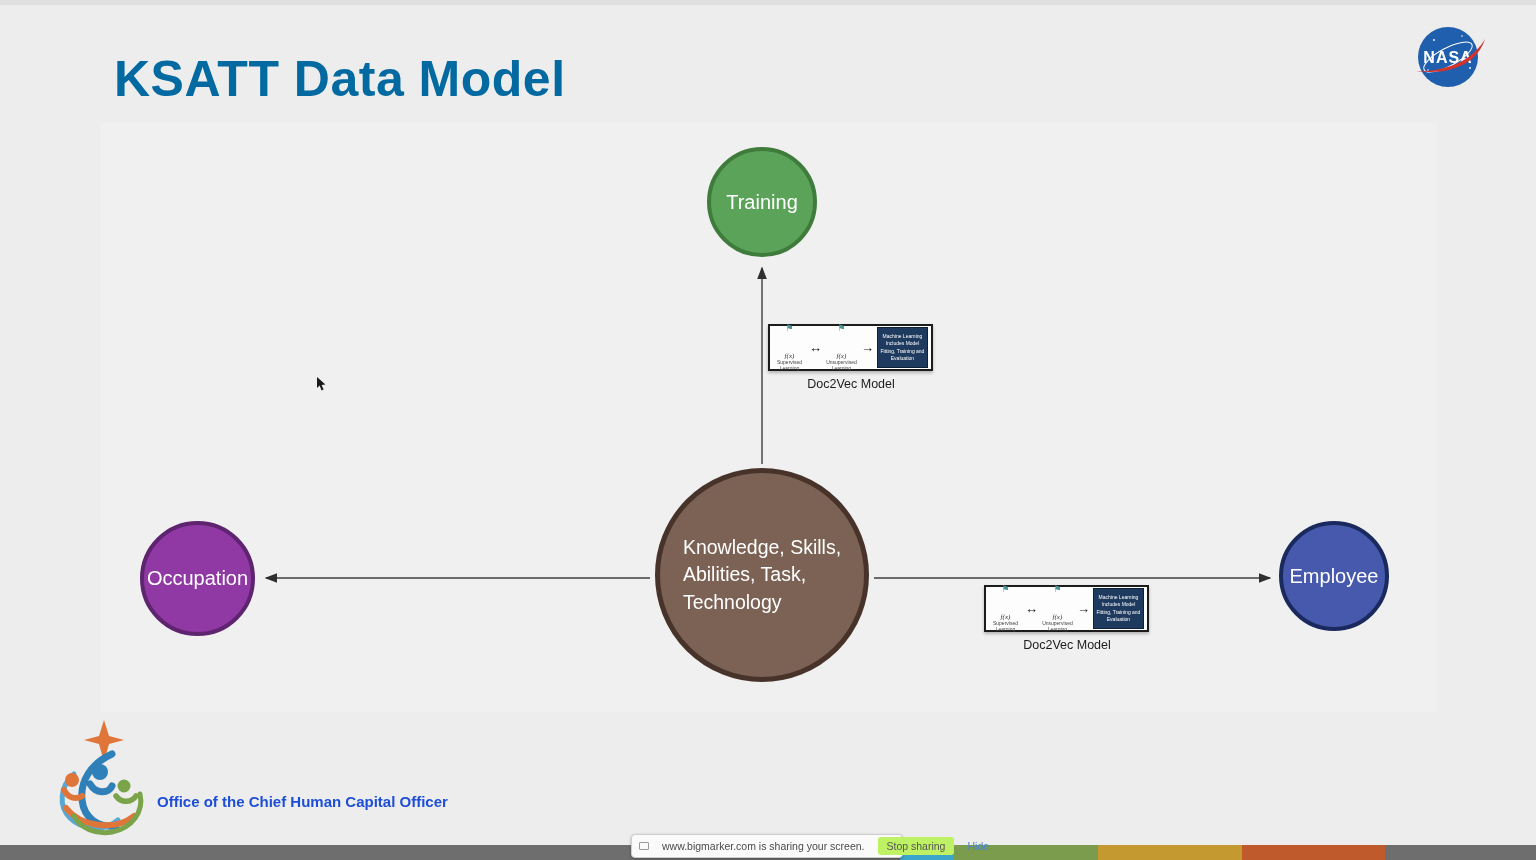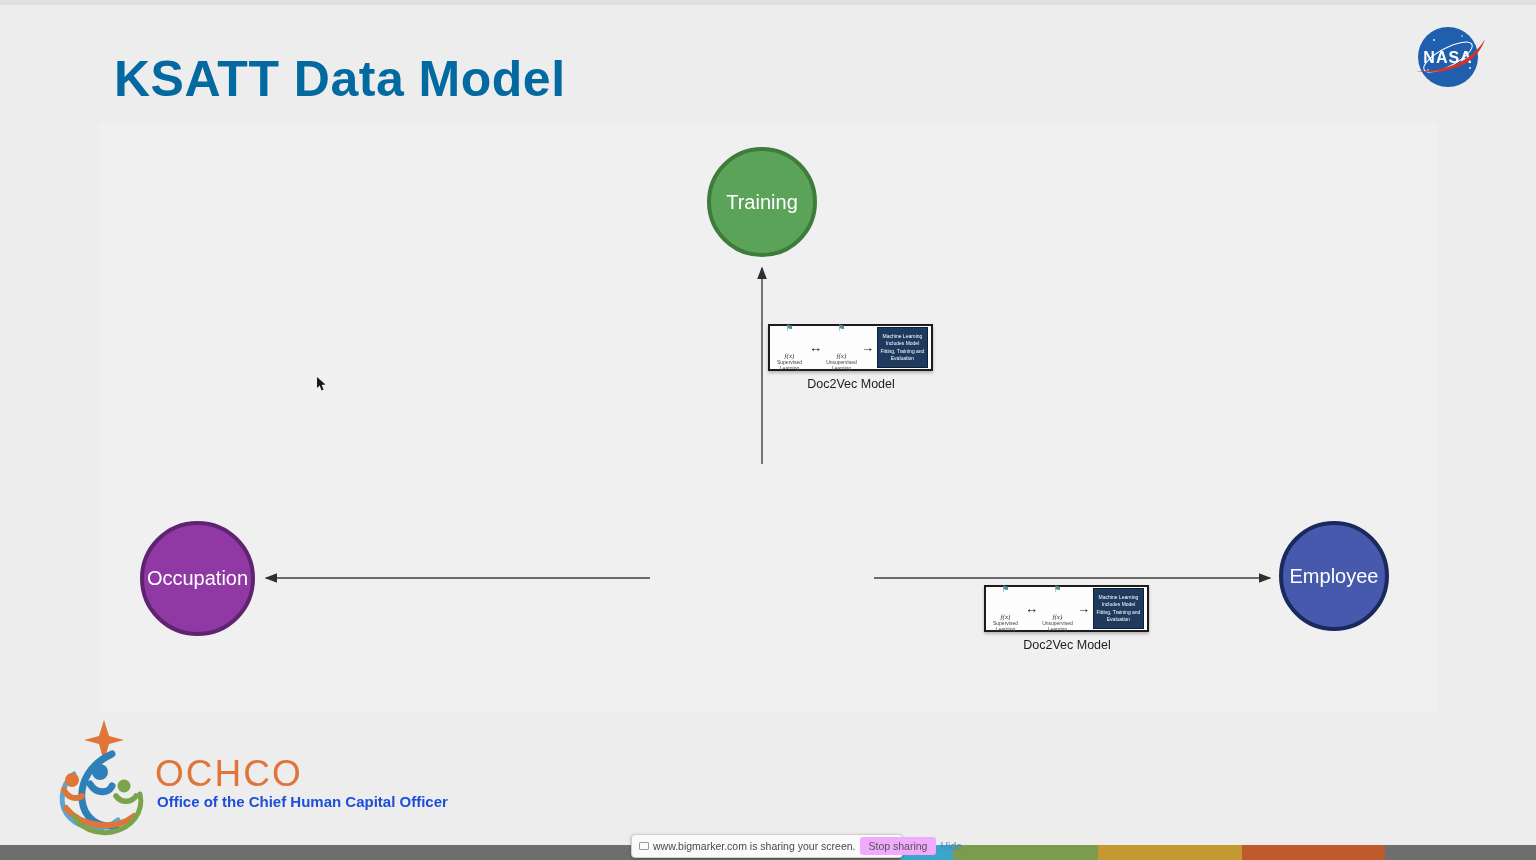--- a/index.html
+++ b/index.html
@@ -48,24 +48,24 @@
 
   
   .bottom-bar { position:absolute; left:0; top:845px; width:1536px; height:15px; background:#6e6e6e; z-index:4; }
   .stripe { position:absolute; top:845px; height:15px; z-index:5; }
   .stripe-cyan  { left:900px;  width:53px;  background:#3ba6c9; }
   .stripe-green { left:953px;  width:145px; background:#7b9c4c; }
   .stripe-gold  { left:1098px; width:144px; background:#c49a30; }
   .stripe-orange{ left:1242px; width:143px; background:#bf5a2d; }
 
   
-  .share-popup { position:absolute; left:631px; top:834px; width:272px; height:24px; background:#fafafa; border:1px solid #cfcfcf; border-radius:4px; box-shadow:0 1px 3px rgba(0,0,0,.3); display:flex; align-items:center; padding:0 7px; gap:4px; z-index:6; }
+  .share-popup { position:absolute; left:631px; top:834px; width:272px; height:24px; background:#fafafa; border:1px solid #cfcfcf; border-radius:4px; box-shadow:0 1px 3px rgba(0,0,0,.3); display:flex; align-items:center; padding:0 7px; gap:13px; z-index:6; }
   .share-icon { width:10px; height:8px; border:1px solid #9a9a9a; border-radius:1px; flex:0 0 auto; }
   .share-msg { font-size:10.5px; color:#4a4a4a; white-space:nowrap; }
-  .share-stop { font-size:10.5px; color:#555; background:#f0abfc; border:none; border-radius:3px; padding:3px 9px; white-space:nowrap; cursor:pointer; }
+  .share-stop { font-size:10.5px; color:#555; background:#bef264; border:none; border-radius:3px; padding:3px 9px; white-space:nowrap; cursor:pointer; }
   .share-hide { font-size:10.5px; color:#4b86c8; background:none; border:none; white-space:nowrap; cursor:pointer; }
 </style>
 </head>
 <body>
 
 <div class="stage">
   <div class="top-edge"></div>
   <div class="panel"></div>
 
   <h1 class="slide-title">KSATT Data Model</h1>
@@ -85,20 +85,27 @@
     <defs>
       <marker id="ah" markerWidth="10" markerHeight="8" refX="8" refY="3.5" orient="auto">
         <path d="M0,0 L9,3.5 L0,7 Z" fill="#2f2f2f"></path>
       </marker>
     </defs>
     <line x1="762" y1="464" x2="762" y2="268" stroke="#3f3f3f" stroke-width="1.4" marker-end="url(#ah)"></line>
     <line x1="650" y1="578" x2="266" y2="578" stroke="#3f3f3f" stroke-width="1.4" marker-end="url(#ah)"></line>
     <line x1="874" y1="578" x2="1270" y2="578" stroke="#3f3f3f" stroke-width="1.4" marker-end="url(#ah)"></line>
   </svg>
 
+  <div class="node node-center">
+    <div>
+      <span>Knowledge, Skills,</span>
+      <span>Abilities, Task,</span>
+      <span>Technology</span>
+    </div>
+  </div>
   <div class="node node-training">
     <span>Training</span>
   </div>
   <div class="node node-occupation">
     <span>Occupation</span>
   </div>
   <div class="node node-employee">
     <span>Employee</span>
   </div>
 
@@ -150,21 +157,20 @@
     <path d="M 22,58 C 8,70 6,90 18,102 C 30,114 52,116 66,104" fill="none" stroke="#58a7d4" stroke-width="5" stroke-linecap="round"></path>
     <path d="M 14,92 C 28,110 62,116 82,100" fill="none" stroke="#e0753a" stroke-width="6" stroke-linecap="round"></path>
     <path d="M 88,78 C 92,96 80,112 60,116 C 44,119 28,112 22,100" fill="none" stroke="#7aa34a" stroke-width="5" stroke-linecap="round"></path>
     <circle cx="20" cy="64" r="7" fill="#e0753a"></circle>
     <path d="M 12,74 C 16,82 24,84 30,80" fill="none" stroke="#e0753a" stroke-width="6" stroke-linecap="round"></path>
     <circle cx="48" cy="56" r="8" fill="#2f7fb8"></circle>
     <path d="M 38,68 C 44,78 56,78 60,70" fill="none" stroke="#2f7fb8" stroke-width="7" stroke-linecap="round"></path>
     <circle cx="72" cy="70" r="6.5" fill="#7aa34a"></circle>
     <path d="M 64,80 C 70,88 80,86 84,80" fill="none" stroke="#7aa34a" stroke-width="5.5" stroke-linecap="round"></path>
   </svg>
-  <div class="ochco-acronym">OCHCO</div>
   <div class="ochco-subtitle">Office of the Chief Human Capital Officer</div>
 
   <div class="bottom-bar"></div>
   <div class="stripe stripe-cyan"></div>
   <div class="stripe stripe-green"></div>
   <div class="stripe stripe-gold"></div>
   <div class="stripe stripe-orange"></div>
 
   <div class="share-popup">
     <span class="share-icon"></span>

